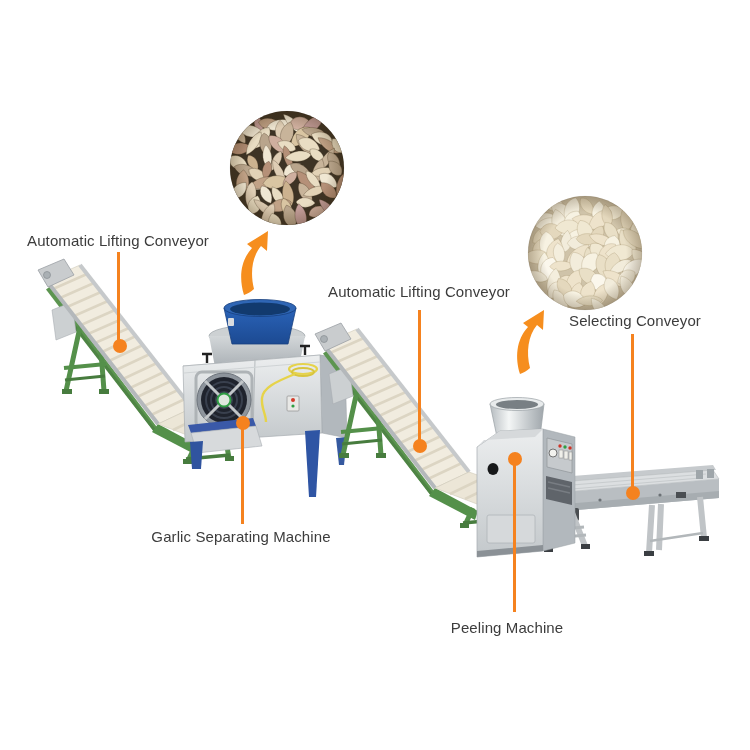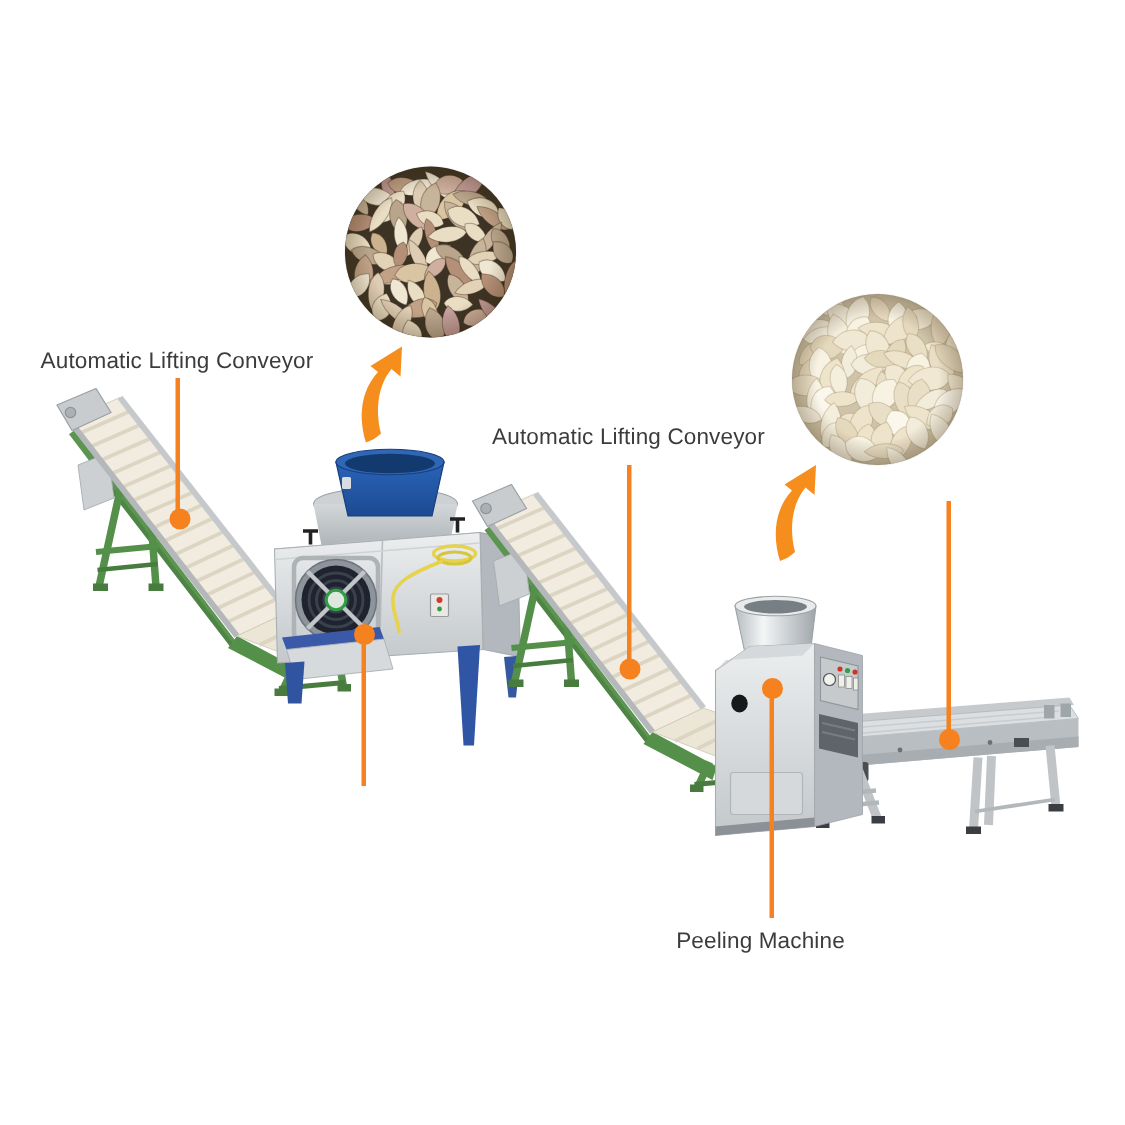--- a/index.html
+++ b/index.html
@@ -335,15 +335,17 @@
 <div class="callout-dot" style="left:413px;top:439px"></div>
 
 <div class="callout-dot" style="left:508px;top:452px"></div>
 <div class="callout-line" style="left:513px;top:465px;height:147px"></div>
 
 <div class="callout-line" style="left:631px;top:334px;height:158px"></div>
 <div class="callout-dot" style="left:626px;top:486px"></div>
 
 <div class="callout-label" style="left:118px;top:232px">Automatic Lifting Conveyor</div>
 <div class="callout-label" style="left:419px;top:283px">Automatic Lifting Conveyor</div>
+<div class="callout-label" style="left:635px;top:312px">Selecting Conveyor</div>
+<div class="callout-label" style="left:241px;top:528px">Garlic Separating Machine</div>
 <div class="callout-label" style="left:507px;top:619px">Peeling Machine</div>
 
 </div>
 
 </body></html>

